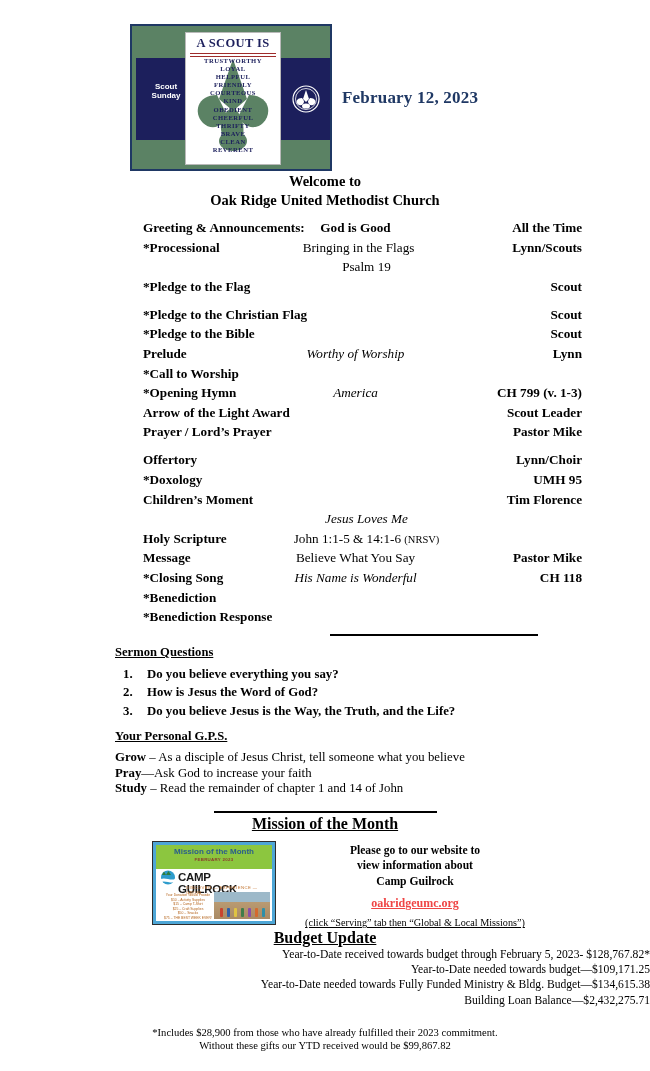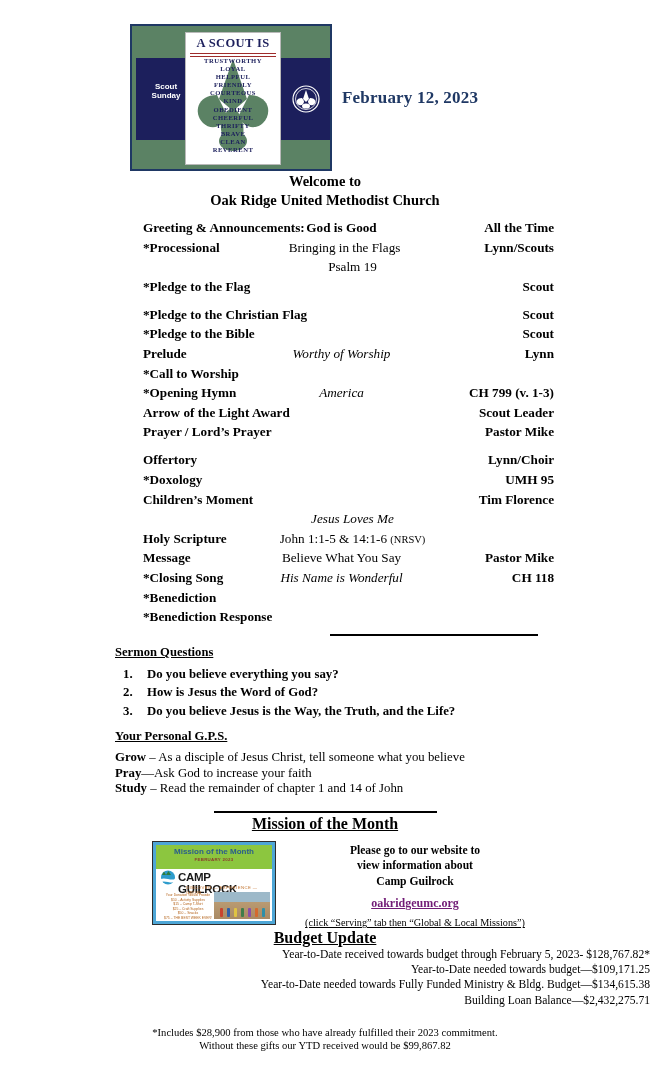--- a/index.html
+++ b/index.html
@@ -119,21 +119,21 @@
     text-align: center;
     font-weight: bold;
     font-size: 14.5px;
     line-height: 19px;
     margin-top: 14px;
   }
 
   
   .service {
     margin: 10px 0 0 0;
-    padding: 0 96px 0 143px;
+    padding: 0 68px 0 143px;
   }
   .srow {
     position: relative;
     height: 19.6px;
     font-size: 13.2px;
   }
   .srow.gap { height: 28px; }
   .srow .left {
     position: absolute;
     left: 0;
@@ -323,21 +323,21 @@
     text-align: center;
   }
   .mission-text .ln {
     font-weight: bold;
     font-size: 11.6px;
     line-height: 15.5px;
   }
   .mission-link {
     font-weight: bold;
     font-size: 12px;
-    color: #701a75;
+    color: #ef4444;
     text-decoration: underline;
     margin-top: 7px;
   }
   .mission-note {
     font-size: 10.2px;
     margin-top: 6px;
     text-decoration: underline;
   }
 
   

